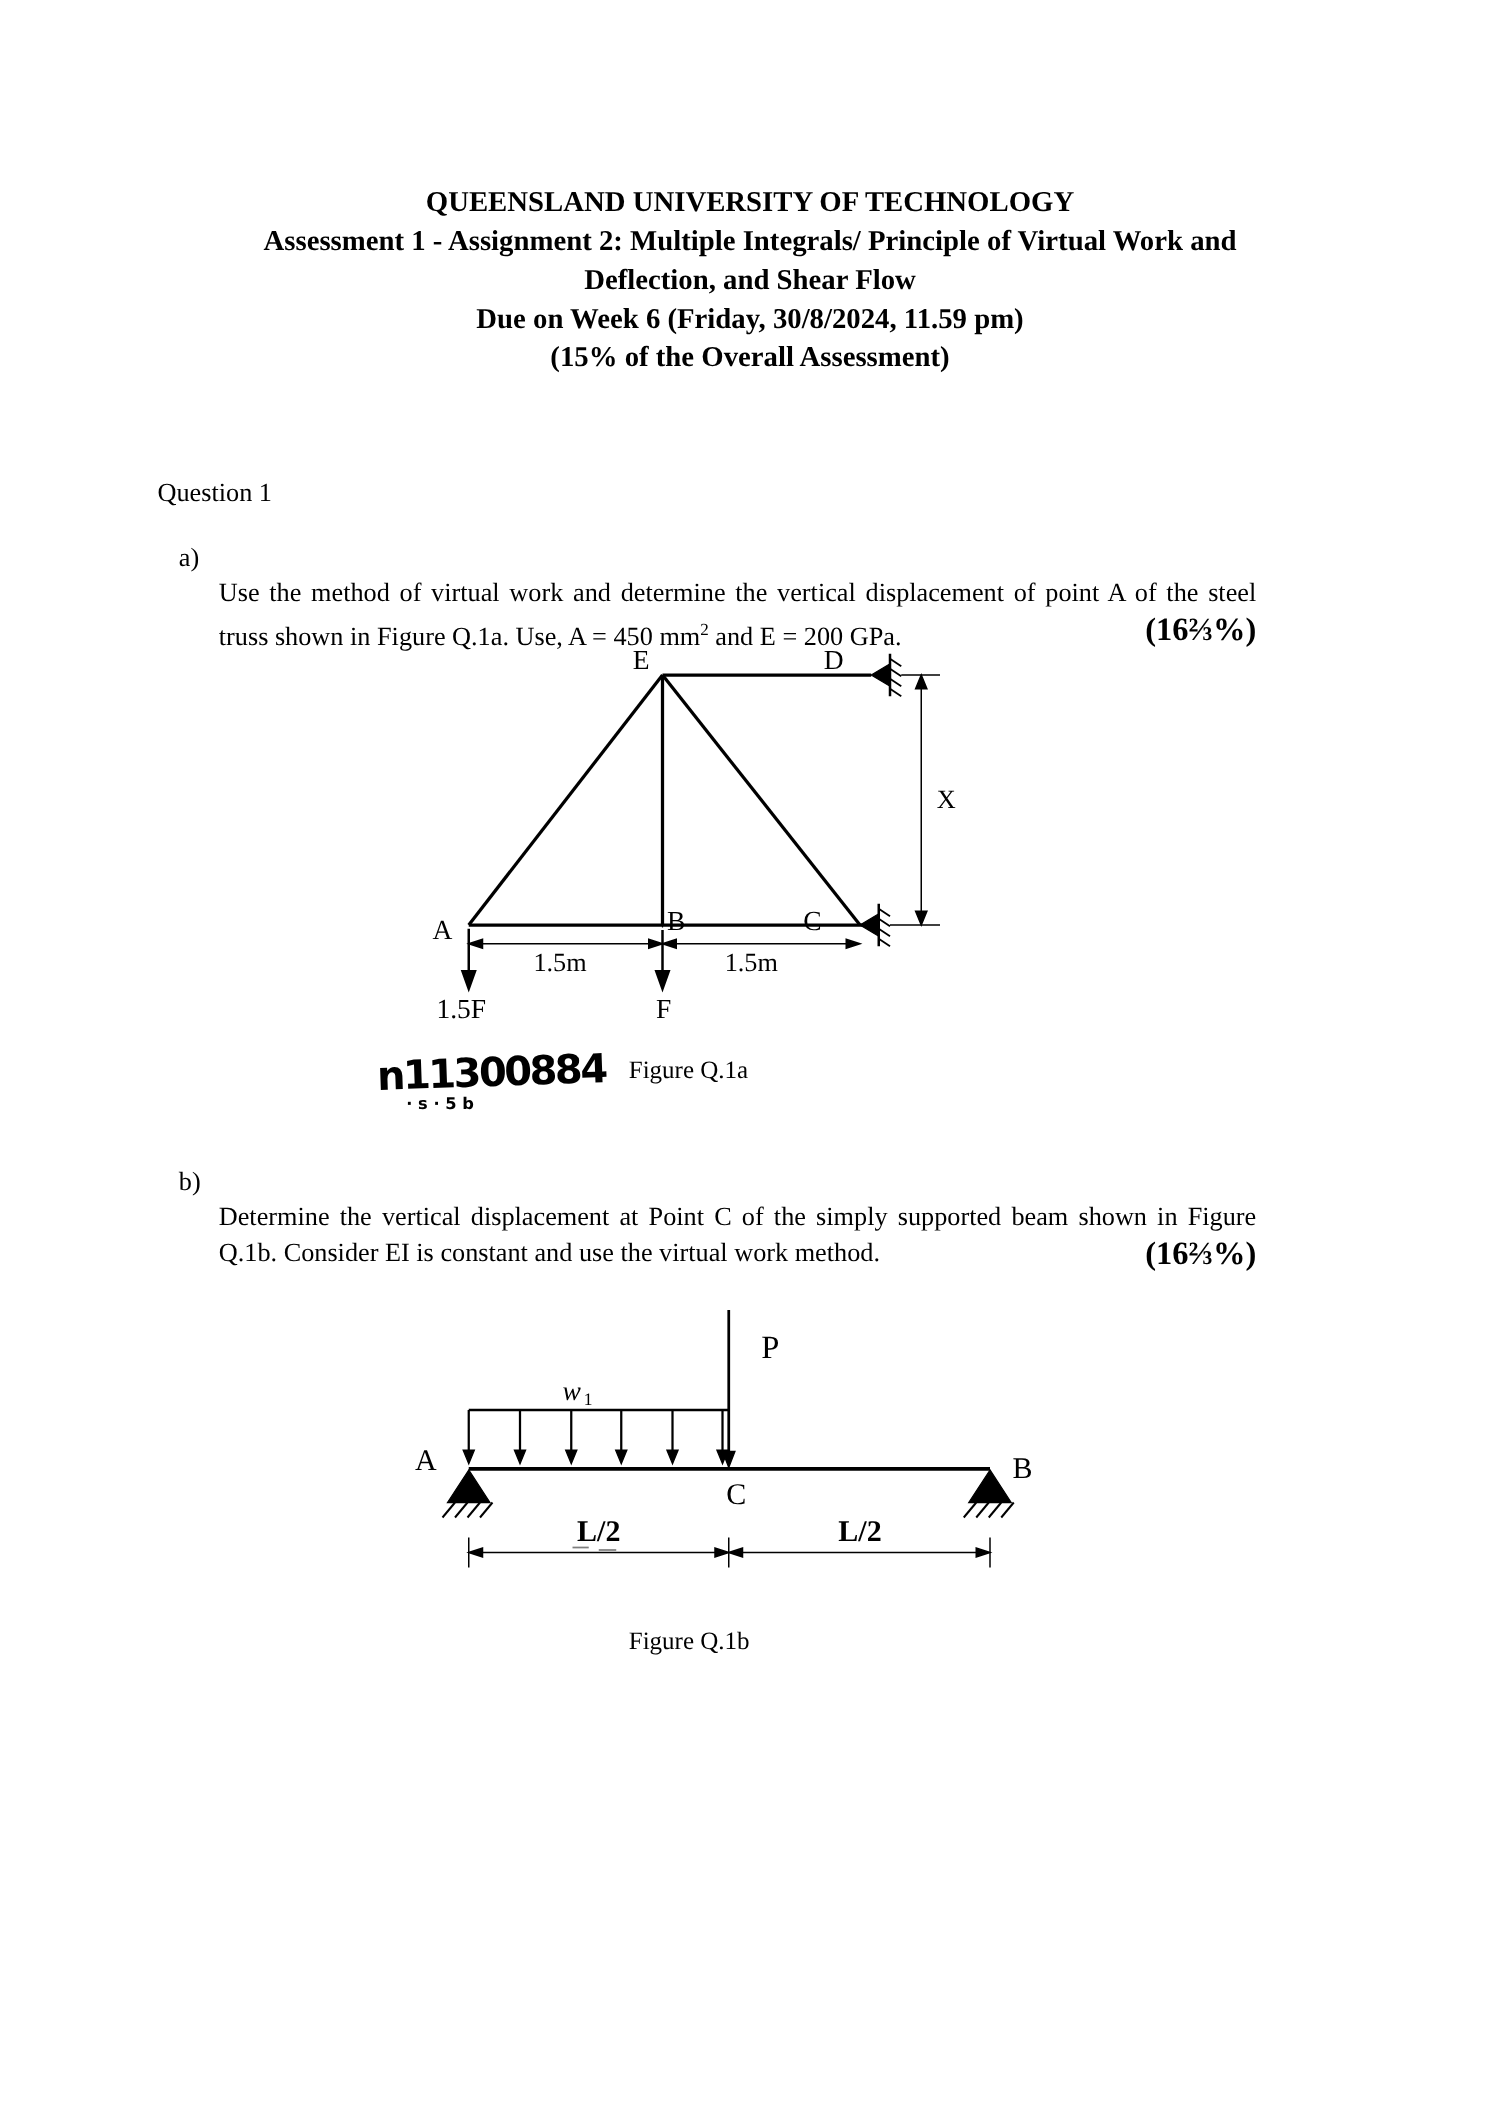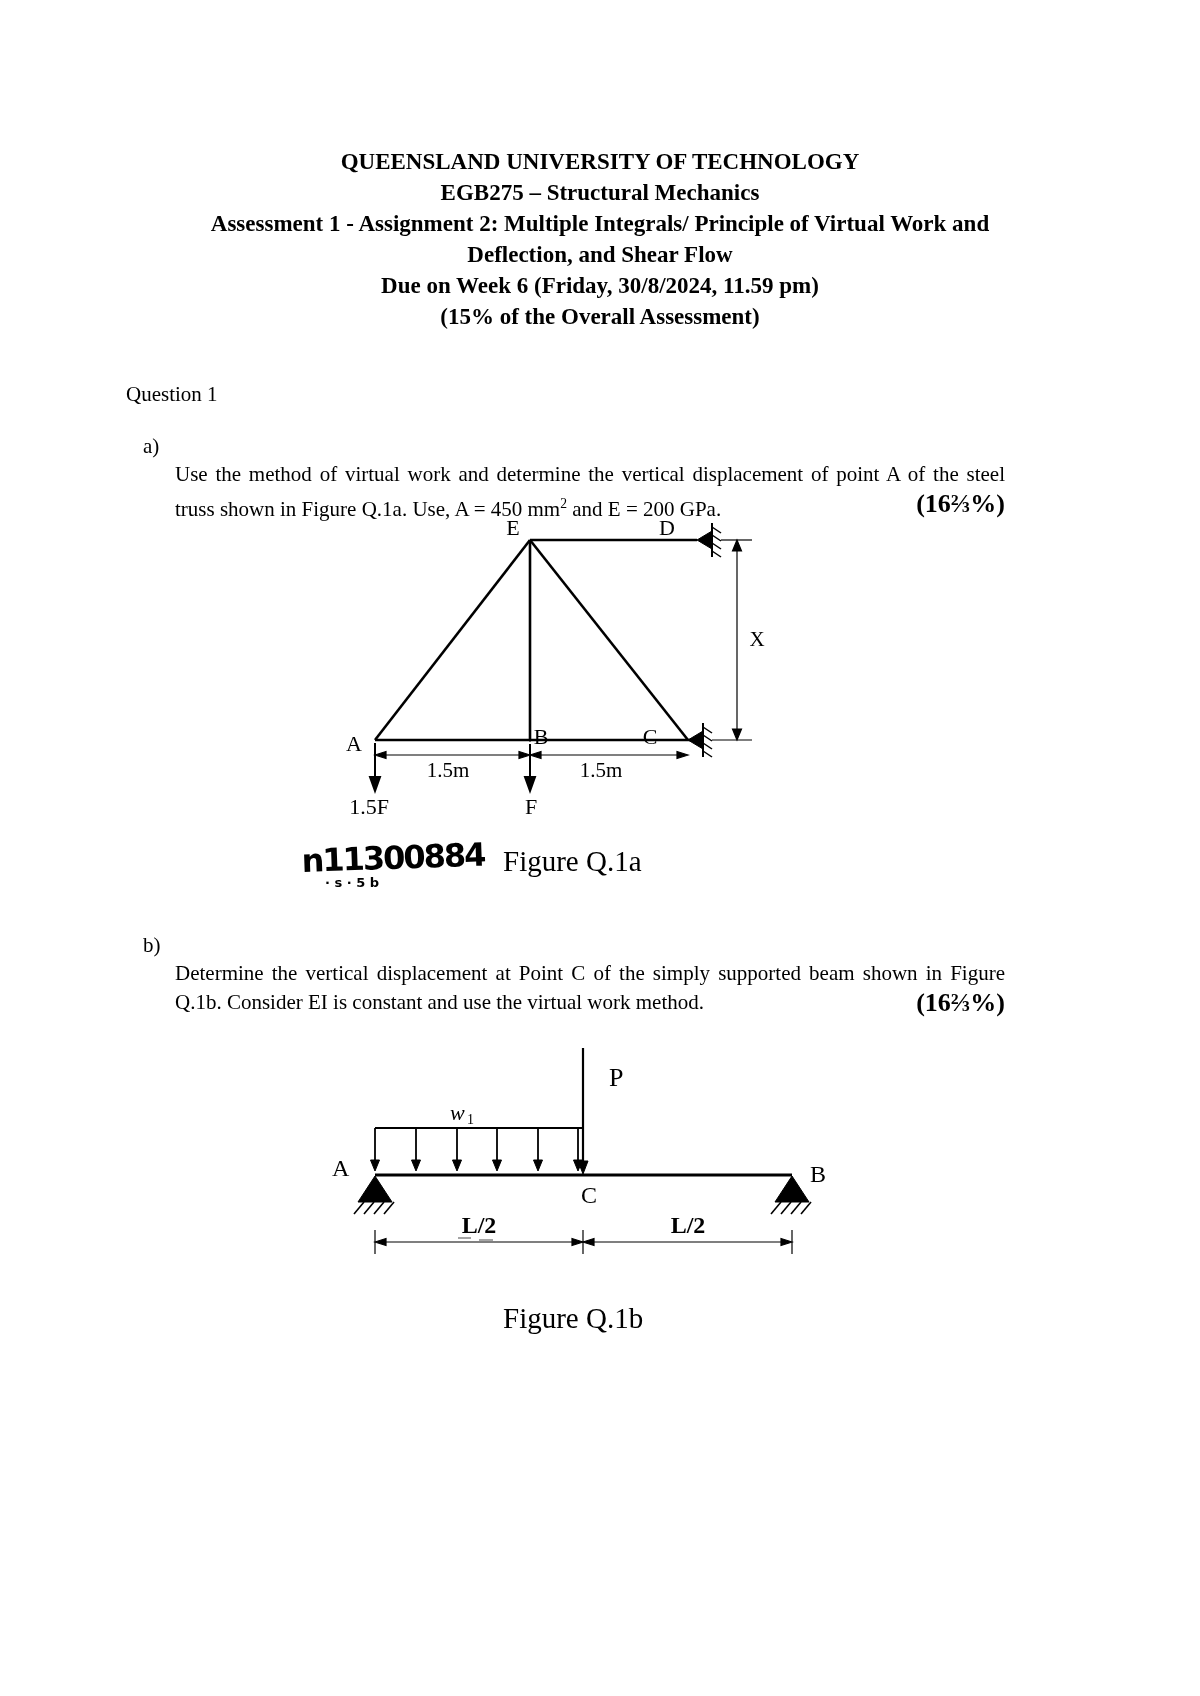--- a/index.html
+++ b/index.html
@@ -42,40 +42,39 @@
   .q-item sup { font-size: 0.65em; vertical-align: super; }
   .marks {
     position: absolute;
     left: 110px;
     width: 895px;
     text-align: right;
     font-weight: bold;
     font-size: 26px;
   }
   .figure { position: absolute; }
-  .fig-caption { position: absolute; font-size: 29px; text-align: right; }
+  .fig-caption { position: absolute; font-size: 20px; text-align: right; }
   svg text { font-family: "Liberation Serif", serif; fill: #000; }
   svg text.hand {
     font-family: "DejaVu Sans", sans-serif;
     font-weight: bold;
     letter-spacing: -2px;
   }
   svg text.hand-small {
     font-family: "DejaVu Sans", sans-serif;
     font-weight: bold;
   }
 </style>
 </head>
 <body>
 
 <div class="page">
 
   <div class="doc-header">
     <div>QUEENSLAND UNIVERSITY OF TECHNOLOGY</div>
-    <div>EGB275 – Structural Mechanics</div>
     <div>Assessment 1 - Assignment 2: Multiple Integrals/ Principle of Virtual Work and</div>
     <div>Deflection, and Shear Flow</div>
     <div>Due on Week 6 (Friday, 30/8/2024, 11.59 pm)</div>
     <div>(15% of the Overall Assessment)</div>
   </div>
 
   <div class="q-title">Question 1</div>
 
   <div class="q-item" style="top: 432px;">
     <div class="lbl">a)</div>

